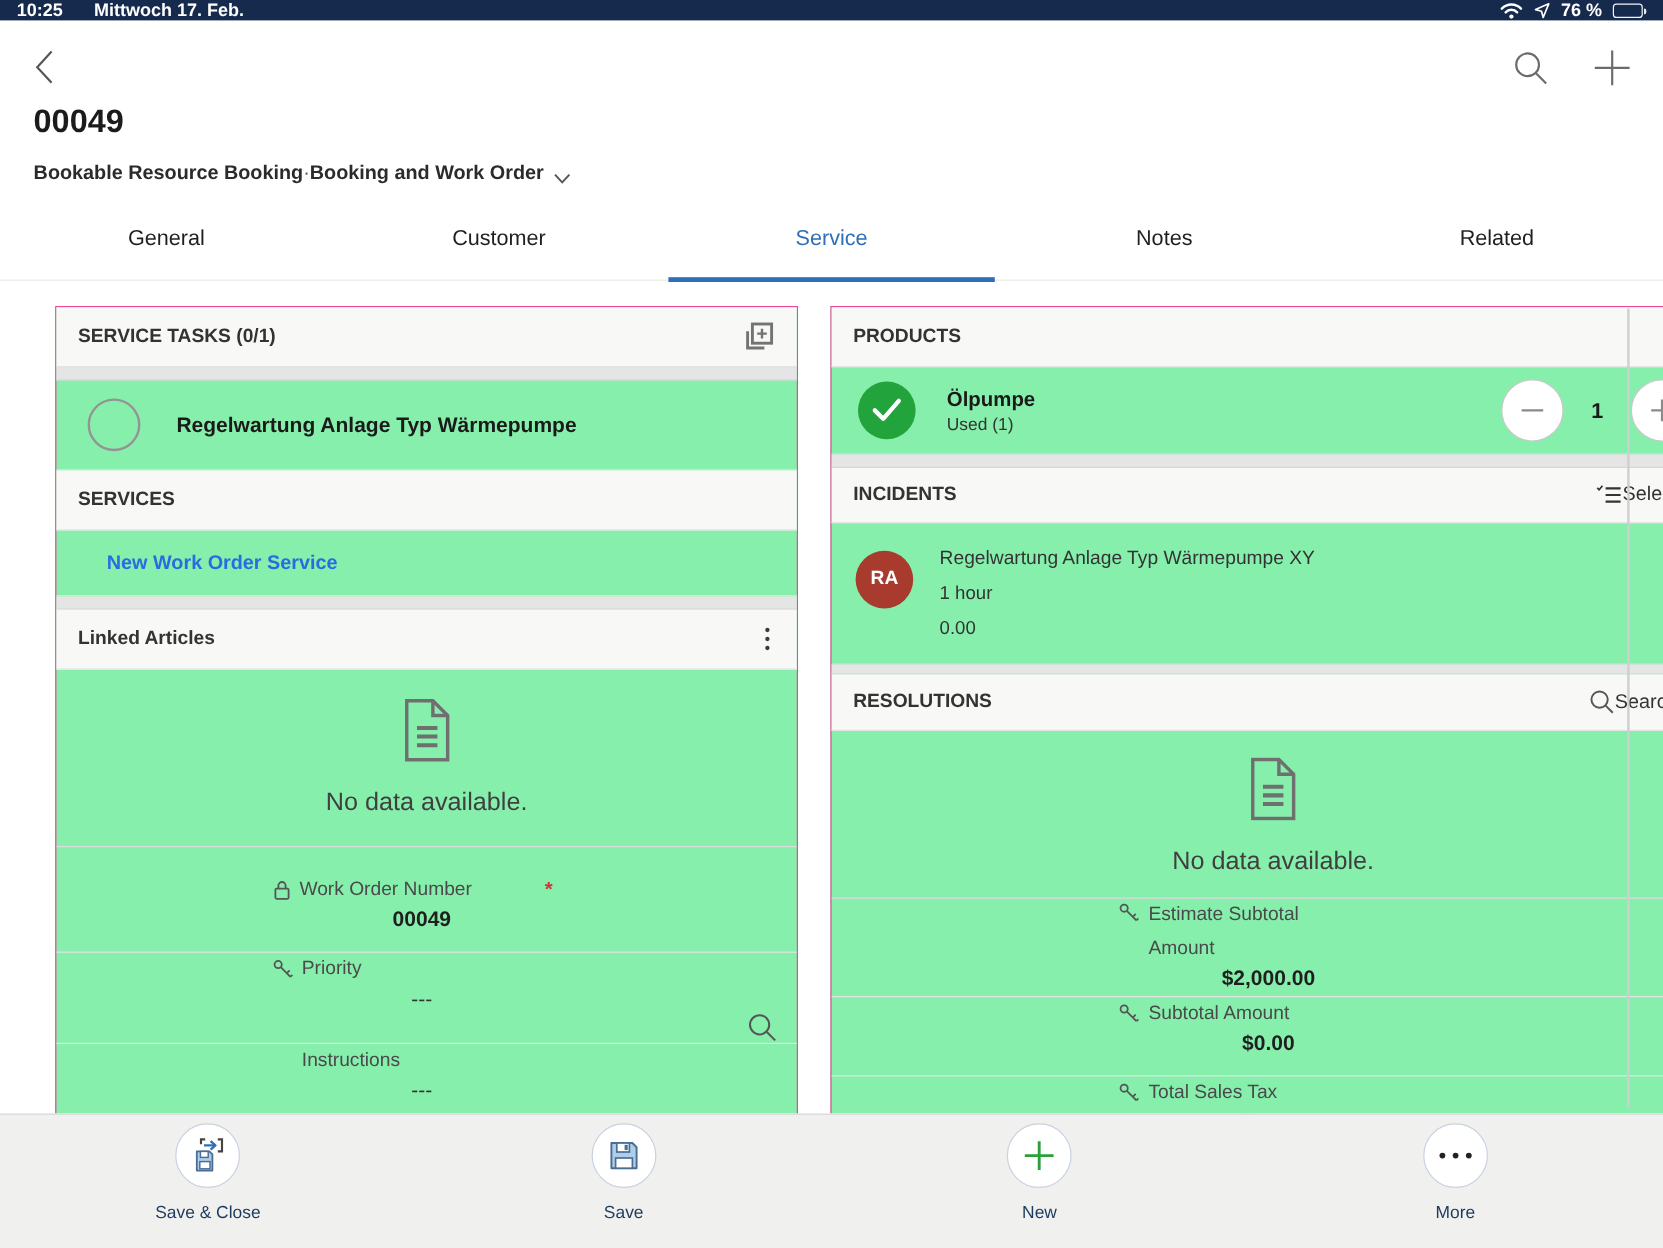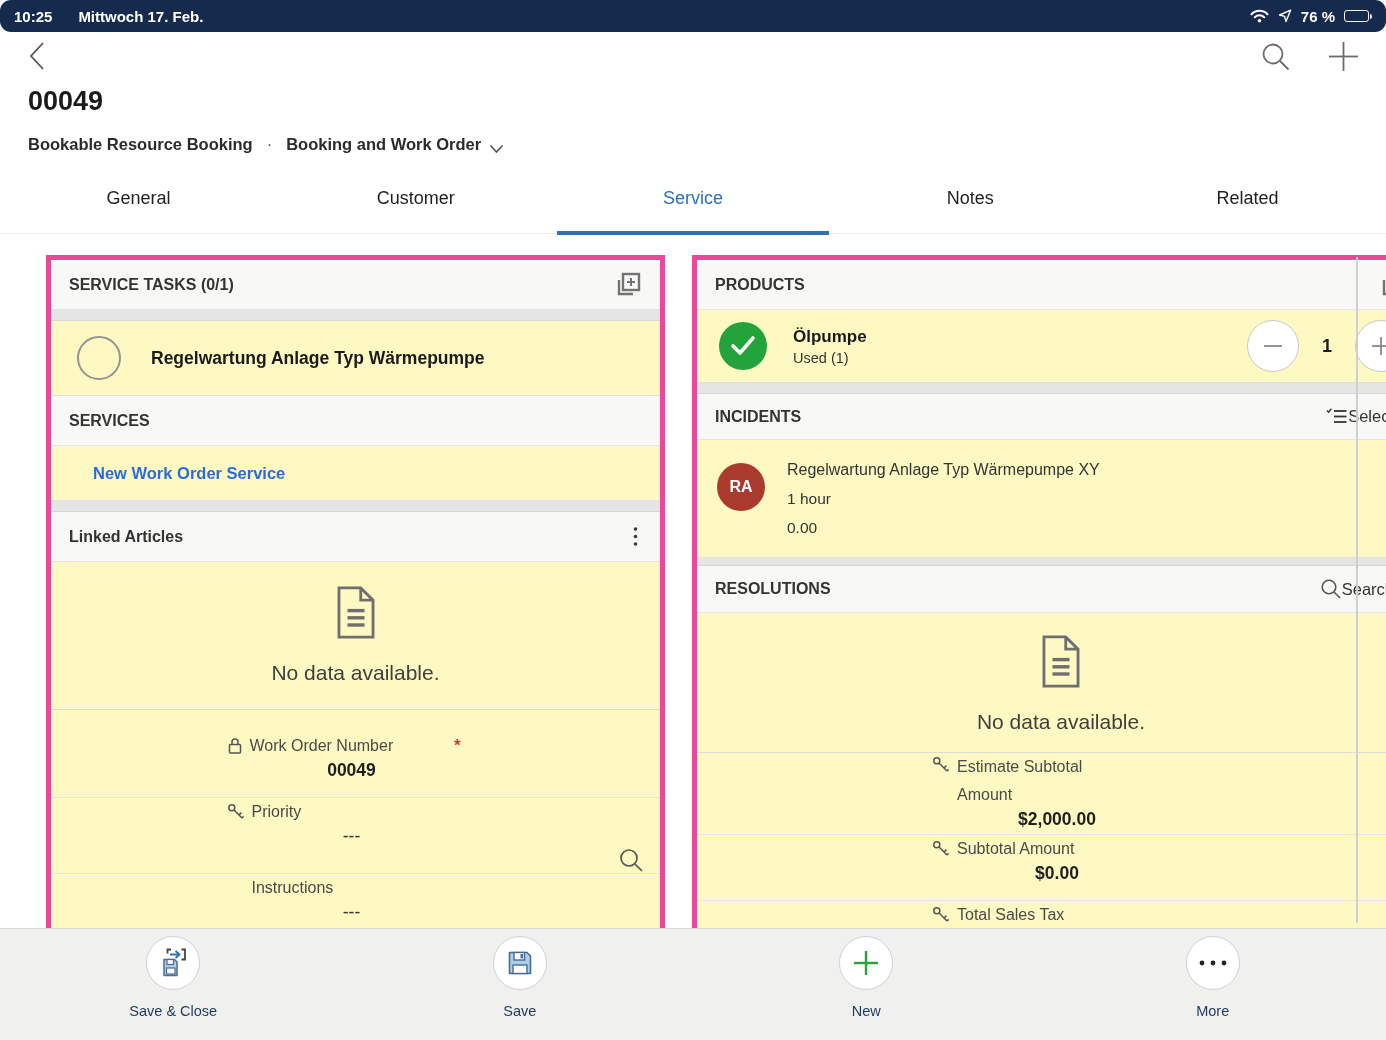--- a/index.html
+++ b/index.html
@@ -3,45 +3,45 @@
 <meta charset="utf-8">
 <style>
   * { margin:0; padding:0; box-sizing:border-box; }
   html,body { width:1386px; height:1040px; }
   body {
     font-family:"Liberation Sans", sans-serif;
     background:#ffffff; color:#262626; position:relative; overflow:hidden;
   }
   
   .status-bar{
-    position:absolute; top:0; left:0; width:1386px; height:32px;
+    position:absolute; top:0; left:0; width:1386px; height:17px;
     background:#152a4d; color:#fff; display:flex; align-items:center;
-    justify-content:space-between; padding:0 14px; font-size:15px; font-weight:700;border-radius:11px;
+    justify-content:space-between; padding:0 14px; font-size:15px; font-weight:700;
   }
   .sb-left{display:flex; gap:26px; align-items:center;}
   .sb-right{display:flex; gap:9px; align-items:center; font-weight:600;}
   .battery{width:25px; height:12px; border:1px solid rgba(255,255,255,.95); border-radius:3px; padding:1px; position:relative; margin-right:3px;}
   .battery .fill{height:100%; width:76%; background:#fff; border-radius:1px;}
   .battery:after{content:""; position:absolute; right:-4px; top:3px; width:2.5px; height:5px; background:rgba(255,255,255,.9); border-radius:0 2px 2px 0;}
   
   .toolbar-row{position:absolute; top:40px; left:26px; right:26px; height:36px;}
   .back-btn{position:absolute; left:0; top:0;}
   .hdr-icons{position:absolute; right:0; top:0; display:flex; gap:36px; align-items:center;}
   .page-title{position:absolute; top:86px; left:28px; font-size:27px; font-weight:700; color:#1b1b1b;}
-  .breadcrumb{position:absolute; top:135px; left:28px; display:flex; align-items:center; gap:14px; font-size:16.5px; font-weight:700; color:#2b2b2b;}
+  .breadcrumb{position:absolute; top:135px; left:28px; display:flex; align-items:center; gap:0; font-size:16.5px; font-weight:700; color:#2b2b2b;}
   .crumb-sep{color:#555; font-weight:400;}
   .form-selector{display:flex; align-items:flex-end; gap:8px; cursor:pointer;}
   
   .tab-strip{position:absolute; top:180px; left:0; width:1386px; height:54px; display:flex; border-bottom:1px solid #ececec;}
   .tab{flex:1; display:flex; align-items:flex-start; justify-content:center; font-size:18px; color:#1f1f1f; padding-top:8px; position:relative; cursor:pointer;}
   .tab.active{color:#2e6fb7;}
   .tab.active:after{content:""; position:absolute; bottom:-2px; left:50%; transform:translateX(-50%); width:272px; height:4px; background:#2e6fb7;}
   
   .content{position:absolute; top:255px; left:0; width:1386px; height:673px; overflow:hidden;}
-  .card{position:absolute; top:0; border:5px solid #ec4899; background:#fef9c3;}
+  .card{position:absolute; top:0; border:1px solid #ec4899; background:#86efac;}
   .card-left{left:46px; width:619px;}
   .card-right{left:692px; width:738px;}
   .scroll-line{position:absolute; top:2px; left:1356px; width:2px; height:666px; background:#cfcfcf;}
   .section-header{height:50px; background:#f8f8f7; border-bottom:1px solid #e4e4e4; display:flex; align-items:center; padding:0 18px; font-size:16px; font-weight:700; color:#333;}
   .section-header .spacer{flex:1;}
   .hdr-right{display:flex; align-items:center; }
   .band{height:11px; background:#e5e5e5; border-bottom:1px solid #d8d8d8;}
   
   .task-row{height:75px; display:flex; align-items:center; padding-left:26px; gap:30px; border-bottom:1px solid #e0e0e0;}
   .task-circle{width:44px; height:44px; border:2.5px solid #949494; border-radius:50%; flex-shrink:0;}

